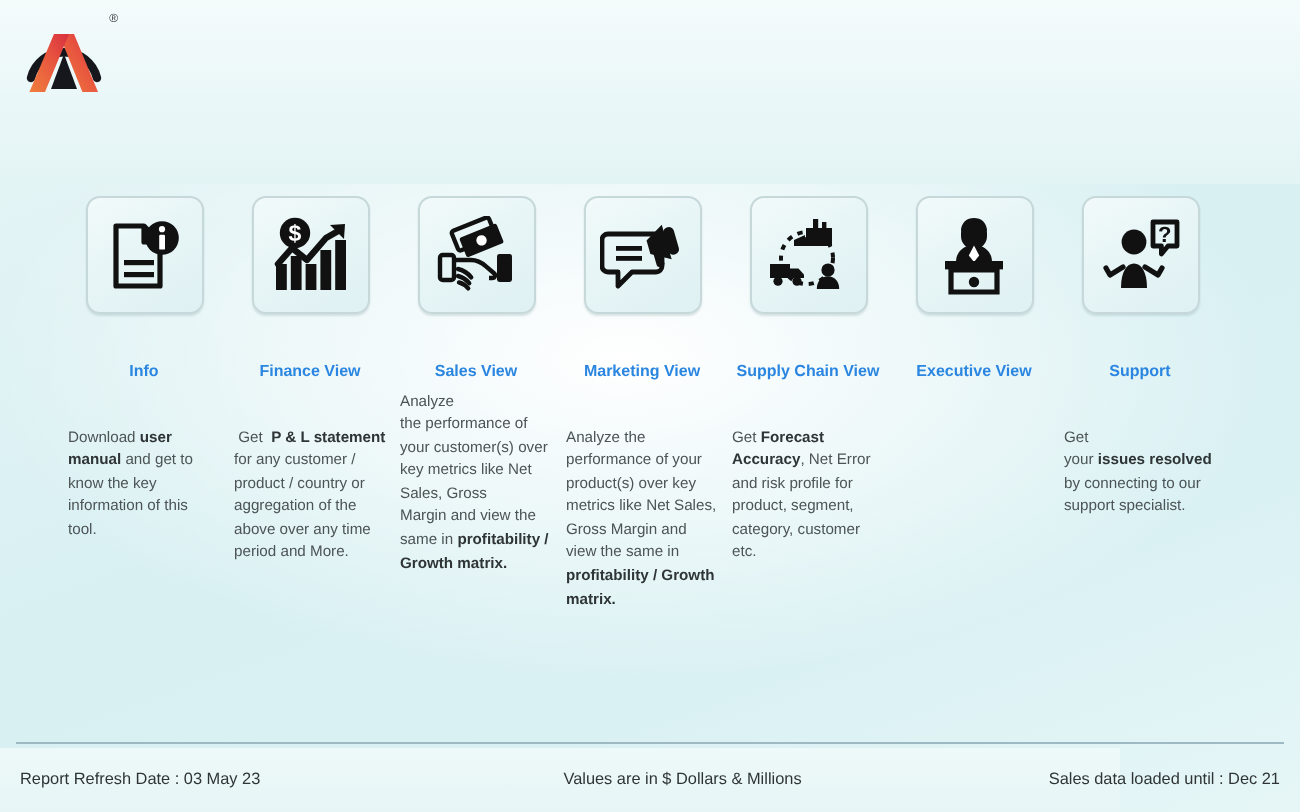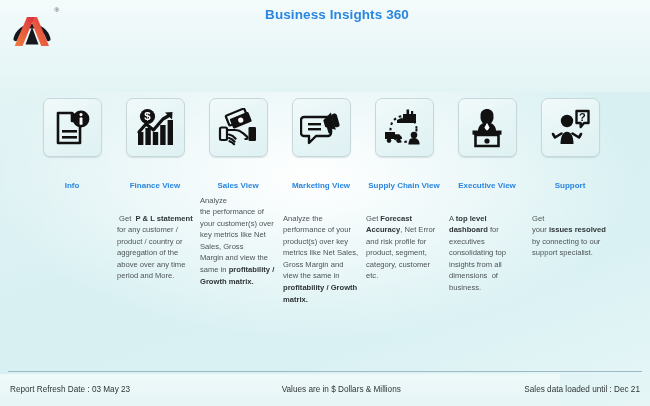--- a/index.html
+++ b/index.html
@@ -169,37 +169,37 @@
         </linearGradient>
       </defs>
       <path d="M6.5 33 A17 17 0 0 1 39.5 33" fill="none" stroke="#16171c" stroke-width="4.2" stroke-linecap="round"></path>
       <path d="M20.5 11 L28.0 11 L40 40 L32.2 40 Z" fill="url(#agrad)"></path>
       <path d="M18.0 11 L25.5 11 L13.5 40 L5.7 40 Z" fill="url(#agrad)"></path>
       <path d="M23 21 L29.5 38.5 L16.5 38.5 Z" fill="#16171c"></path>
     </svg>
     <span id="logo-reg">®</span>
   </div>
 
-  <div id="page-title">Business Insights 360</div>
 
   <div id="cards">
 
     <div class="card i0">
       <div class="tile">
         <svg width="40" height="40" viewBox="0 0 40 40">
           <path d="M6 5 h14 l8 8 v22 H6 Z" fill="none" stroke="#111" stroke-width="2.6" stroke-linejoin="round"></path>
           <path d="M20 5 v8 h8" fill="none" stroke="#111" stroke-width="2.6" stroke-linejoin="round"></path>
           <rect x="10" y="22" width="15" height="2.6" fill="#111"></rect>
           <rect x="10" y="28" width="15" height="2.6" fill="#111"></rect>
           <circle cx="29" cy="11" r="8.4" fill="#111"></circle>
           <circle cx="29" cy="6.6" r="1.55" fill="#fff"></circle>
           <rect x="27.6" y="9.4" width="2.9" height="7.4" rx="0.6" fill="#fff"></rect>
         </svg>
       </div>
       <div class="card-label">Info</div>
+      <div class="card-desc">Download <b>user manual</b> and get to know the key information of this tool.</div>
     </div>
 
     <div class="card i1">
       <div class="tile">
         <svg width="42" height="40" viewBox="0 0 42 40">
           <rect x="4" y="24" width="5.4" height="13" fill="#111"></rect>
           <rect x="11.4" y="20" width="5.4" height="17" fill="#111"></rect>
           <rect x="18.8" y="24" width="5.4" height="13" fill="#111"></rect>
           <rect x="26.2" y="17" width="5.4" height="20" fill="#111"></rect>
           <rect x="33.6" y="12" width="5.4" height="25" fill="#111"></rect>
@@ -283,21 +283,20 @@
           <path d="M14.5 8.5 a6.5 6.5 0 0 1 13 0 v1.6 a6.5 6.5 0 0 1 -13 0 z" fill="#111"></path>
           <path d="M14.5 7.6 c0 -4.4 3 -6.6 6.5 -6.6 s6.5 2.2 6.5 6.6 c-2 -1.2 -4.2 -1.1 -6.5 -1.1 s-4.5 -0.1 -6.5 1.1 z" fill="#111"></path>
           <path d="M12 23 c0 -5.2 3.8 -8.4 9 -8.4 s9 3.2 9 8.4 z" fill="#111"></path>
           <path d="M21 14.8 l2.6 5 l-2.6 3.2 l-2.6 -3.2 z" fill="#fff"></path>
           <rect x="6.5" y="22.5" width="29" height="4.2" fill="#111"></rect>
           <path d="M9.5 27 h23 v11 h-23 z" fill="none" stroke="#111" stroke-width="2.6"></path>
           <circle cx="21" cy="33" r="2.6" fill="#111"></circle>
         </svg>
       </div>
       <div class="card-label">Executive View</div>
-      <div class="card-desc">A <b>top level dashboard</b> for executives consolidating top insights from all dimensions&nbsp; of business.</div>
     </div>
 
     <div class="card i6">
       <div class="tile">
         <svg width="42" height="40" viewBox="0 0 42 40">
           <circle cx="18" cy="13" r="6.2" fill="#111"></circle>
           <path d="M11.5 36 c0 -8 2.8 -12.2 6.5 -12.2 s6.5 4.2 6.5 12.2 z" fill="#111"></path>
           <path d="M12.5 25.5 L6 29.5 L4 26" fill="none" stroke="#111" stroke-width="2.6" stroke-linecap="round" stroke-linejoin="round"></path>
           <path d="M23.5 25.5 L30 29.5 L32 26" fill="none" stroke="#111" stroke-width="2.6" stroke-linecap="round" stroke-linejoin="round"></path>
           <path d="M27.5 3 h12 v12 h-4.5 l-3.3 4 v-4 h-4.2 z" fill="none" stroke="#111" stroke-width="2.4" stroke-linejoin="round"></path>

